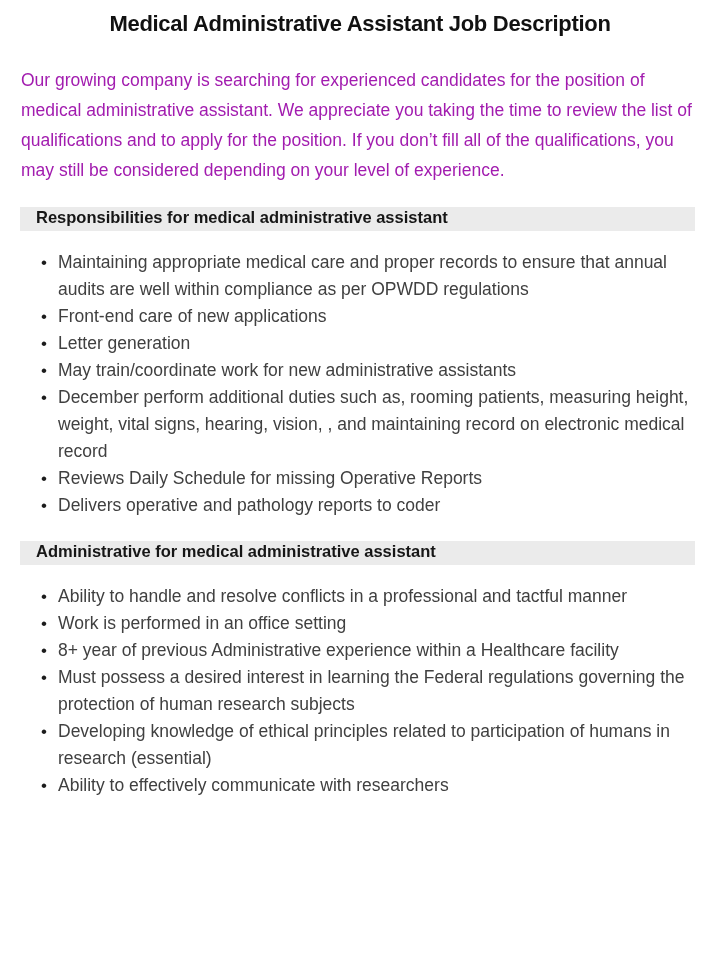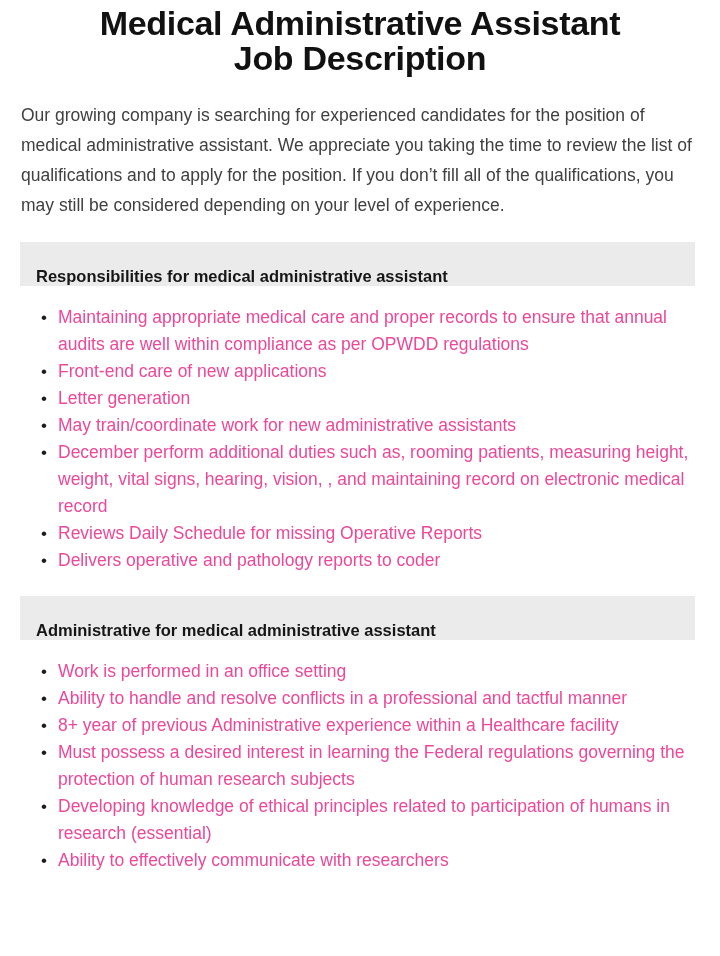--- a/index.html
+++ b/index.html
@@ -16,64 +16,64 @@
   }
   .page {
     width: 720px;
     height: 956px;
     position: relative;
     box-sizing: border-box;
   }
   .doc-title {
     margin: 0;
     padding: 6px 78px 0 78px;
-    font-size: 34px;
+    font-size: 22px;
     line-height: 35px;
     font-weight: bold;
     text-align: center;
     letter-spacing: -0.3px;
     color: #111111;
   }
   .intro {
     margin: 0;
     padding: 24px 26px 0 21px;
     font-size: 17.5px;
     line-height: 30px;
-    color: #404040;
+    color: #a21caf;
   }
   .section {
     margin: 0;
     padding: 0;
   }
   .section-header {
     margin: 22px 25px 0 20px;
     background: #ebebeb;
-    height: 44px;
+    height: 24px;
     display: flex;
-    align-items: flex-end;
+    align-items: flex-start;
     padding: 0 16px;
     box-sizing: border-box;
   }
   .section-header-text {
     font-size: 16.5px;
     font-weight: bold;
     color: #161616;
     line-height: 20px;
   }
   .bullet-list {
     list-style: none;
     margin: 0;
     padding: 18px 26px 0 41px;
   }
   .bullet-item {
     position: relative;
     padding-left: 17px;
     font-size: 17.5px;
     line-height: 27px;
-    color: #ec4899;
+    color: #404040;
     margin-bottom: 0;
   }
   .bullet-item::before {
     content: "\2022";
     position: absolute;
     left: 0;
     top: 0;
     font-size: 17px;
     line-height: 27px;
     color: #1c1c1c;
@@ -104,22 +104,22 @@
       <li class="bullet-item">Reviews Daily Schedule for missing Operative Reports</li>
       <li class="bullet-item">Delivers operative and pathology reports to coder</li>
     </ul>
   </section>
 
   <section class="section section-qualifications">
     <div class="section-header">
       <span class="section-header-text">Administrative for medical administrative assistant</span>
     </div>
     <ul class="bullet-list">
+      <li class="bullet-item">Ability to handle and resolve conflicts in a professional and tactful manner</li>
       <li class="bullet-item">Work is performed in an office setting</li>
-      <li class="bullet-item">Ability to handle and resolve conflicts in a professional and tactful manner</li>
       <li class="bullet-item">8+ year of previous Administrative experience within a Healthcare facility</li>
       <li class="bullet-item">Must possess a desired interest in learning the Federal regulations governing the protection of human research subjects</li>
       <li class="bullet-item">Developing knowledge of ethical principles related to participation of humans in research (essential)</li>
       <li class="bullet-item">Ability to effectively communicate with researchers</li>
     </ul>
   </section>
 
 </div>
 
 </body></html>

